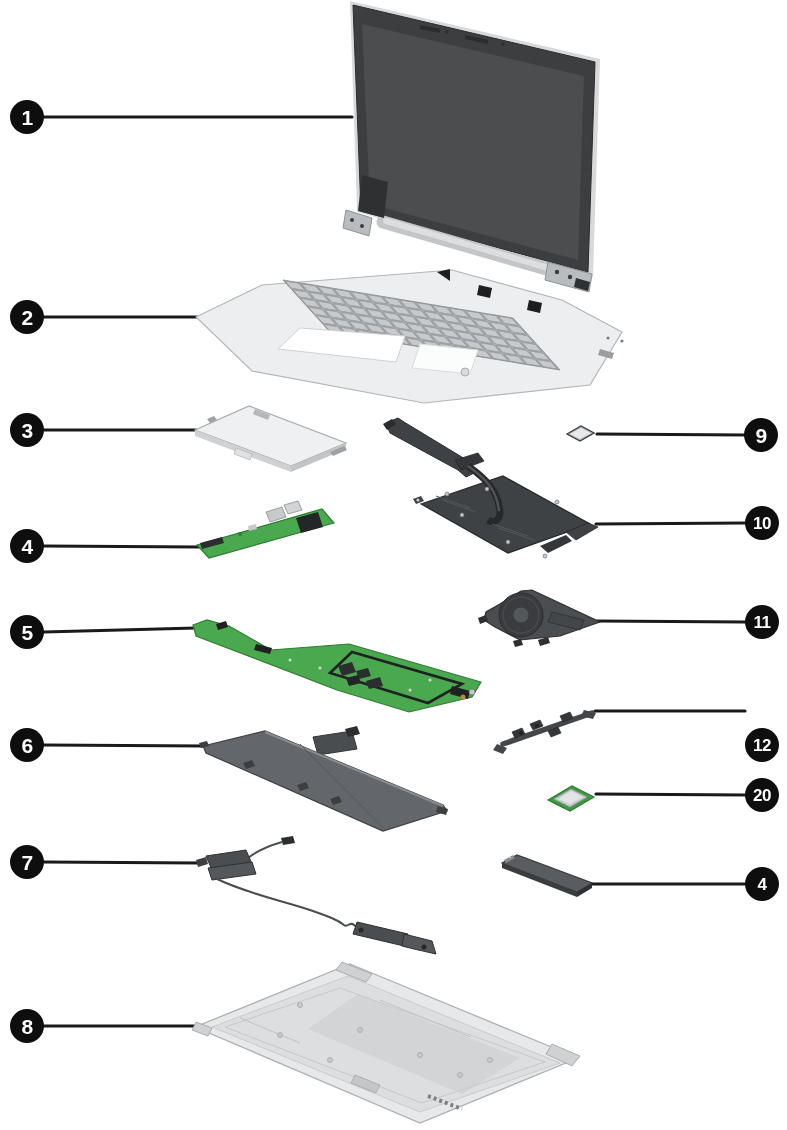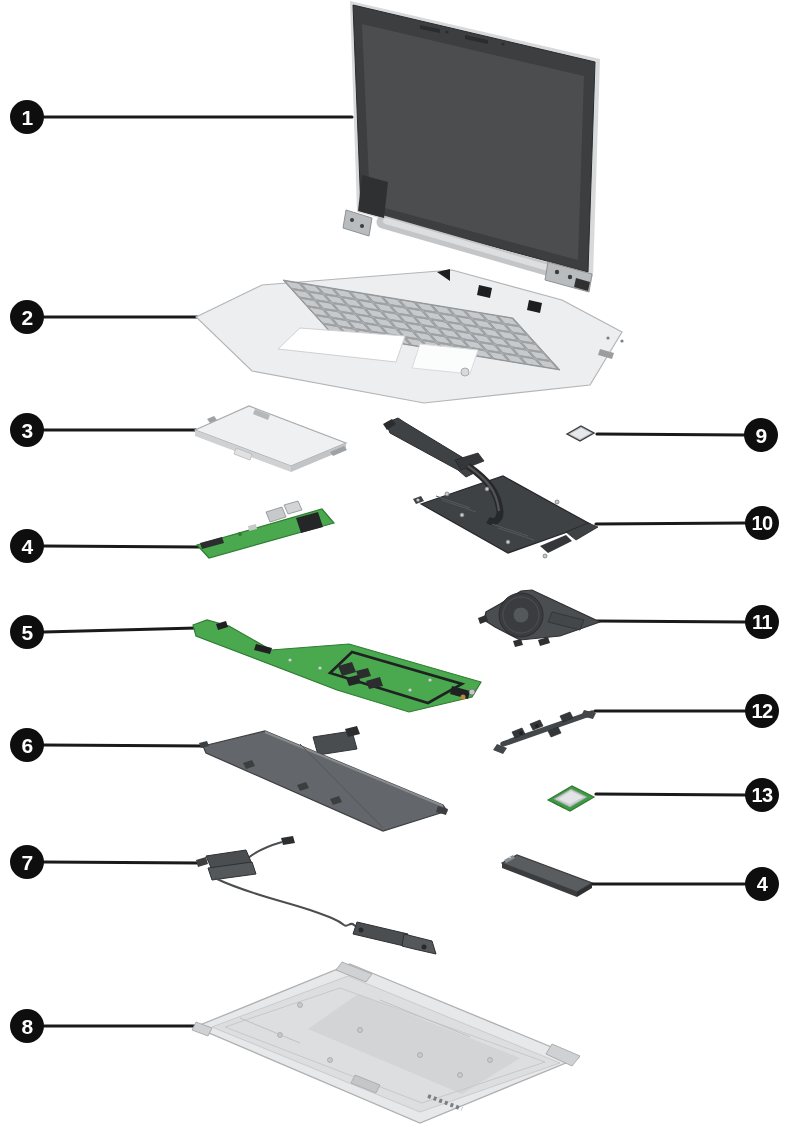--- a/index.html
+++ b/index.html
@@ -7,21 +7,21 @@
     position:relative;width:787px;height:1130px;background:#ffffff;
     font-family:"Liberation Sans", sans-serif;overflow:hidden;
   }
   #art{position:absolute;left:0;top:0;}
   .badge{
     position:absolute;width:34px;height:34px;border-radius:50%;
     background:#0e0e0e;color:#ffffff;display:flex;align-items:center;justify-content:center;
     font-weight:800;font-size:21px;line-height:1;letter-spacing:-0.5px;
     font-family:"Liberation Sans", sans-serif;user-select:none;
   }
-  .badge.two{font-size:20px;}
+  .badge.two{font-size:17px;}
 </style>
 </head>
 <body>
 
 <div id="stage">
 
 <svg id="art" width="787" height="1130" viewBox="0 0 787 1130" xmlns="http://www.w3.org/2000/svg">
 
   <g stroke="#1a1a1a" stroke-width="3.2" stroke-linecap="round">
     <line x1="44" y1="117" x2="352" y2="117"></line>
@@ -242,17 +242,17 @@
   <div class="badge" style="left:10px;top:300px;">2</div>
   <div class="badge" style="left:10px;top:413px;">3</div>
   <div class="badge" style="left:10px;top:529px;">4</div>
   <div class="badge" style="left:10px;top:615px;">5</div>
   <div class="badge" style="left:10px;top:728px;">6</div>
   <div class="badge" style="left:10px;top:845px;">7</div>
   <div class="badge" style="left:10px;top:1009px;">8</div>
   <div class="badge" style="left:744px;top:418px;">9</div>
   <div class="badge two" style="left:745px;top:506px;">10</div>
   <div class="badge two" style="left:745px;top:605px;">11</div>
-  <div class="badge two" style="left:745px;top:694px;">12</div>
-  <div class="badge two" style="left:745px;top:778px;">13</div>
+  <div class="badge two" style="left:745px;top:728px;">12</div>
+  <div class="badge two" style="left:745px;top:778px;">20</div>
   <div class="badge two" style="left:745px;top:867px;">4</div>
 
 </div>
 
 </body></html>

